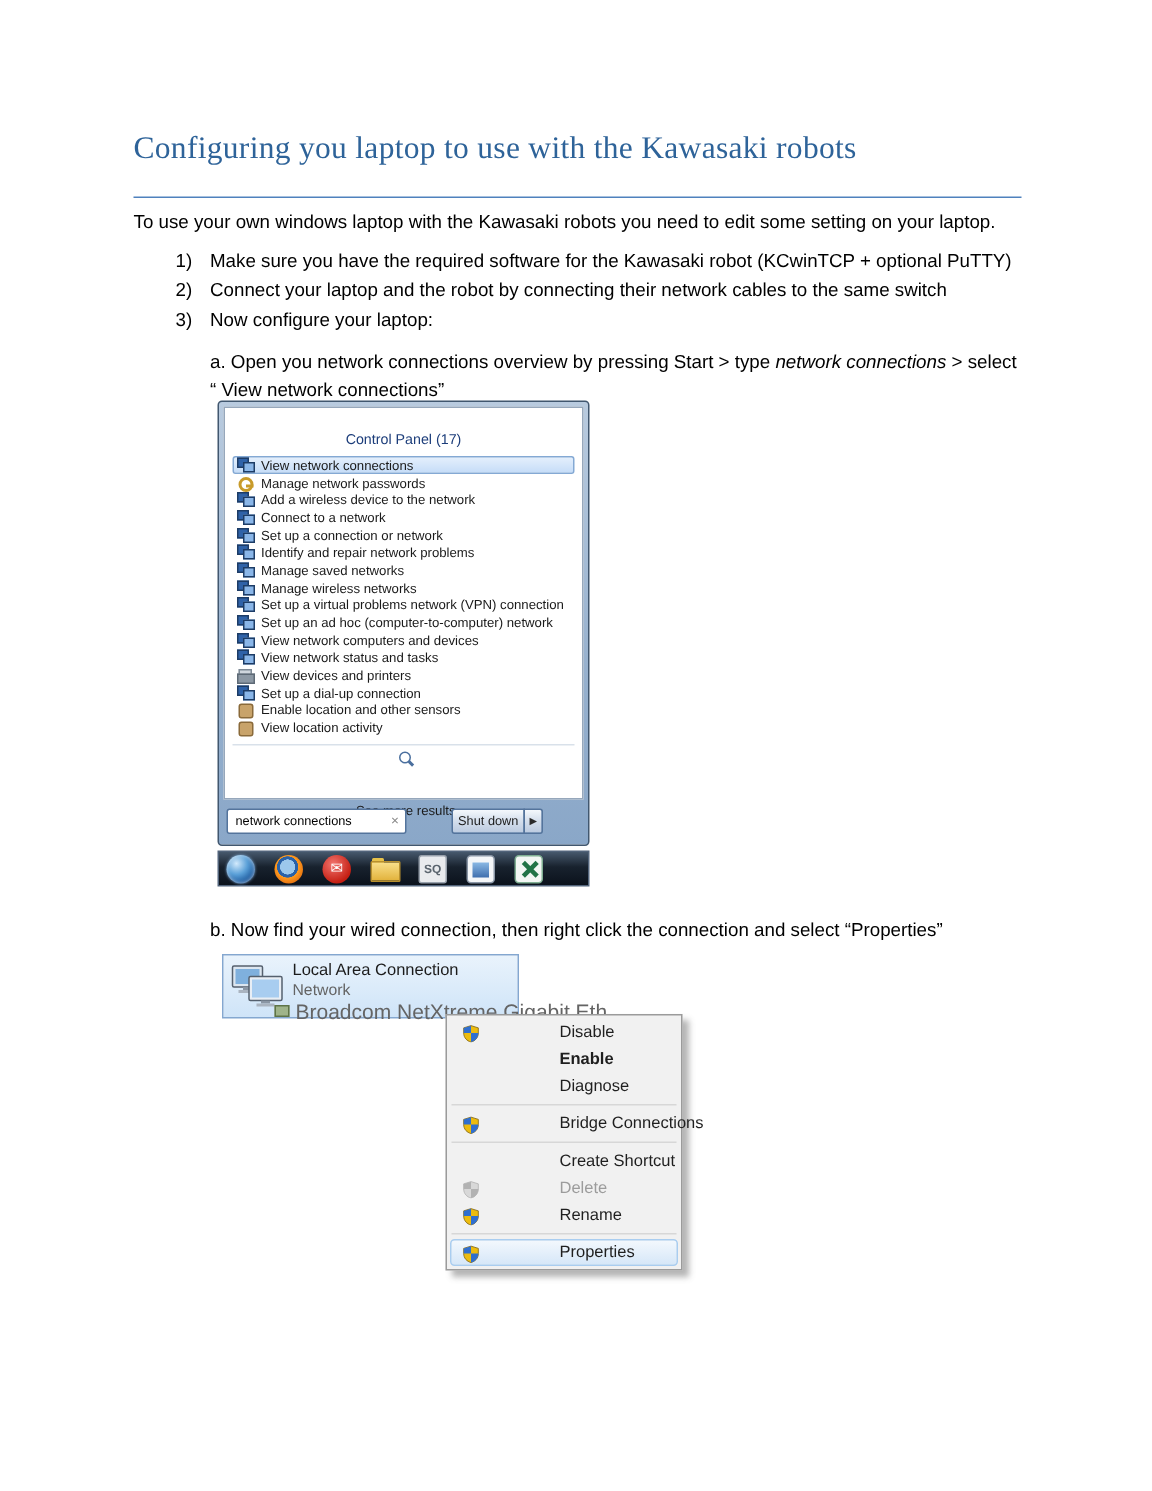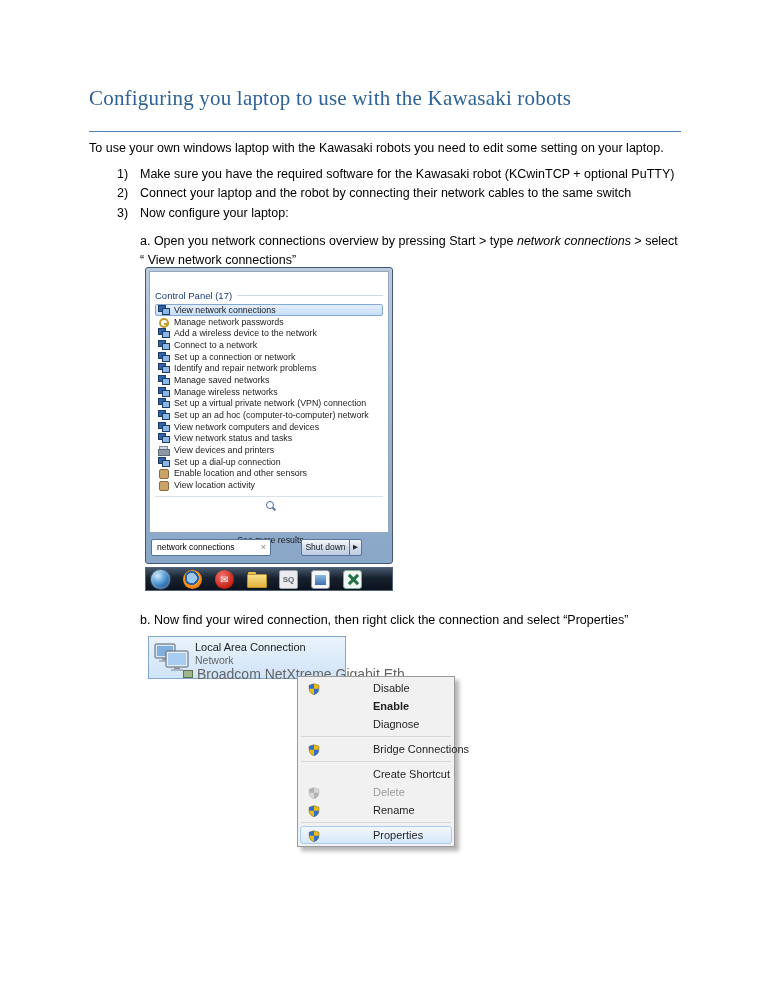--- a/index.html
+++ b/index.html
@@ -22,21 +22,21 @@
   .step-b { position:absolute; left:140px; top:613px; font-size:12.5px; width:580px; }
 
   
   .shot1 { position:absolute; left:145px; top:267px; width:248px; height:324px; }
   .startmenu {
     position:absolute; left:0; top:0; width:248px; height:297px;
     background:linear-gradient(#b9cbdf, #97b1ce 60%, #8aa7c8);
     border:1px solid #41576f; border-radius:3px; padding:3px;
   }
   .sm-white { background:#fff; border:1px solid #96a7bb; height:262px; padding:16px 5px 2px 5px; }
-  .sm-header { display:flex; align-items:center; gap:5px; height:14px; margin-bottom:2px; }
+  .sm-header { display:flex; align-items:center; gap:5px; height:14px; margin-bottom:2px;flex-direction:column; }
   .sm-header-label { font-size:9.5px; color:#1c3d7a; white-space:nowrap; }
   .sm-header-line { flex:1; height:1px; background:#ccd8e5; }
   .sm-item { display:flex; align-items:center; gap:5px; height:11.7px; padding-left:2px; border:1px solid transparent; }
   .sm-item.selected { background:linear-gradient(#e4effc,#c6ddf8); border-color:#84a9d4; border-radius:2px; }
   .sm-label { font-size:8.8px; color:#1a1a1a; white-space:nowrap; }
   .ic { position:relative; width:11px; height:10px; flex:0 0 11px; }
   .ic-network::before { content:""; position:absolute; left:0; top:0; width:6px; height:5px; background:#2f62a8; border:1px solid #1d3c66; }
   .ic-network::after  { content:""; position:absolute; left:4px; top:3px; width:6px; height:5px; background:#8ab6e8; border:1px solid #1d3c66; }
   .ic-key::before { content:""; position:absolute; left:1px; top:1px; width:6px; height:6px; border:2px solid #c89b2a; border-radius:50%; }
   .ic-key::after  { content:""; position:absolute; left:6px; top:6px; width:5px; height:2px; background:#c89b2a; }
@@ -173,21 +173,21 @@
         <div class="sm-item">
           <span class="ic ic-network"></span>
           <span class="sm-label">Manage saved networks</span>
         </div>
         <div class="sm-item">
           <span class="ic ic-network"></span>
           <span class="sm-label">Manage wireless networks</span>
         </div>
         <div class="sm-item">
           <span class="ic ic-network"></span>
-          <span class="sm-label">Set up a virtual private network (VPN) connection</span>
+          <span class="sm-label">Set up a virtual problems network (VPN) connection</span>
         </div>
         <div class="sm-item">
           <span class="ic ic-network"></span>
           <span class="sm-label">Set up an ad hoc (computer-to-computer) network</span>
         </div>
         <div class="sm-item">
           <span class="ic ic-network"></span>
           <span class="sm-label">View network computers and devices</span>
         </div>
         <div class="sm-item">

